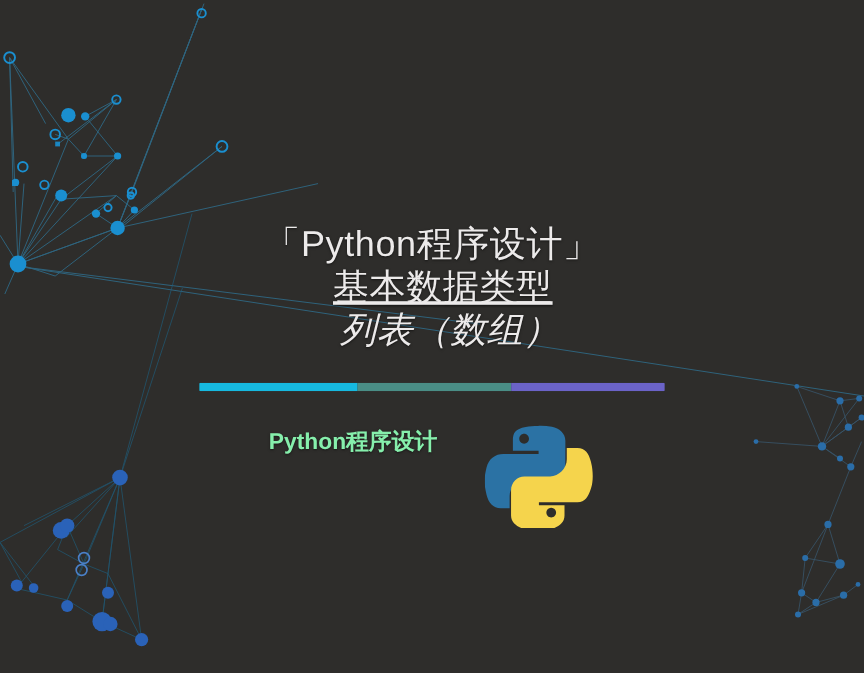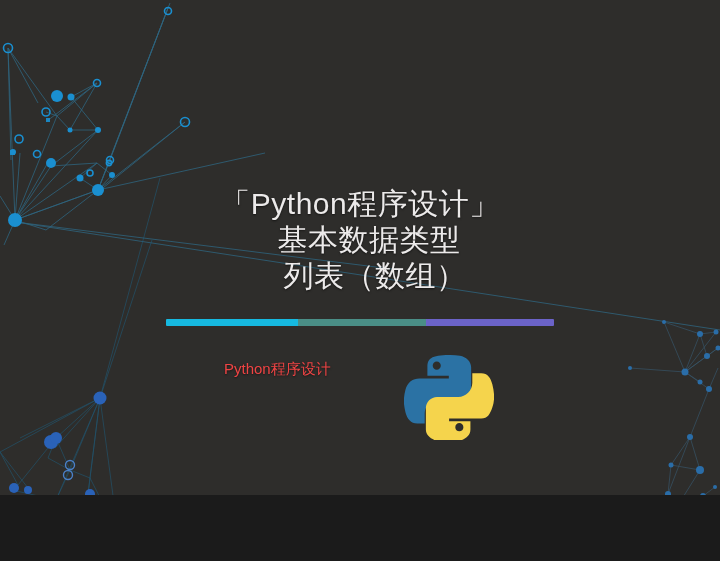--- a/index.html
+++ b/index.html
@@ -3,21 +3,21 @@
 <meta charset="utf-8">
 <style>
   html, body {
     margin: 0;
     padding: 0;
     background: #1b1b1b;
   }
   #slide {
     position: relative;
     width: 720px;
-    height: 495px;
+    height: 561px;
     background: #2e2d2b;
     overflow: hidden;
     font-family: "Liberation Sans", "DejaVu Sans", sans-serif;
   }
   #net-left, #net-right {
     position: absolute;
     top: 0;
     left: 0;
     width: 720px;
     height: 561px;
@@ -32,22 +32,22 @@
   }
   .title-line {
     color: #eceaea;
     font-size: 30px;
     line-height: 36px;
     letter-spacing: 0.5px;
     font-weight: 400;
     text-shadow: 0 1px 2px rgba(0,0,0,0.55);
     white-space: pre;
   }
-  .title-line.l2 { padding-left: 18px; }
-  .title-line.l3 { padding-left: 30px; }
+  .title-line.l2 { padding-left: 18px; text-decoration: underline; }
+  .title-line.l3 { padding-left: 30px; font-style: italic; }
 
   .divider {
     position: absolute;
     left: 166px;
     top: 319px;
     width: 388px;
     height: 7px;
     border-radius: 1px;
     overflow: hidden;
     display: flex;
@@ -55,24 +55,24 @@
   .divider .seg { height: 100%; }
 
   .meta-block {
     position: absolute;
     left: 224px;
     top: 350px;
     width: 200px;
     text-align: left;
   }
   .meta-line {
-    color: #ef4444;
-    font-size: 15px;
+    color: #86efac;
+    font-size: 19px;
     line-height: 38px;
-    font-weight: 400;
+    font-weight: 700;
     white-space: pre;
     text-shadow: 0 1px 2px rgba(0,0,0,0.5);
   }
   .py-logo {
     position: absolute;
     left: 404px;
     top: 350px;
     width: 90px;
     height: 90px;
   }

